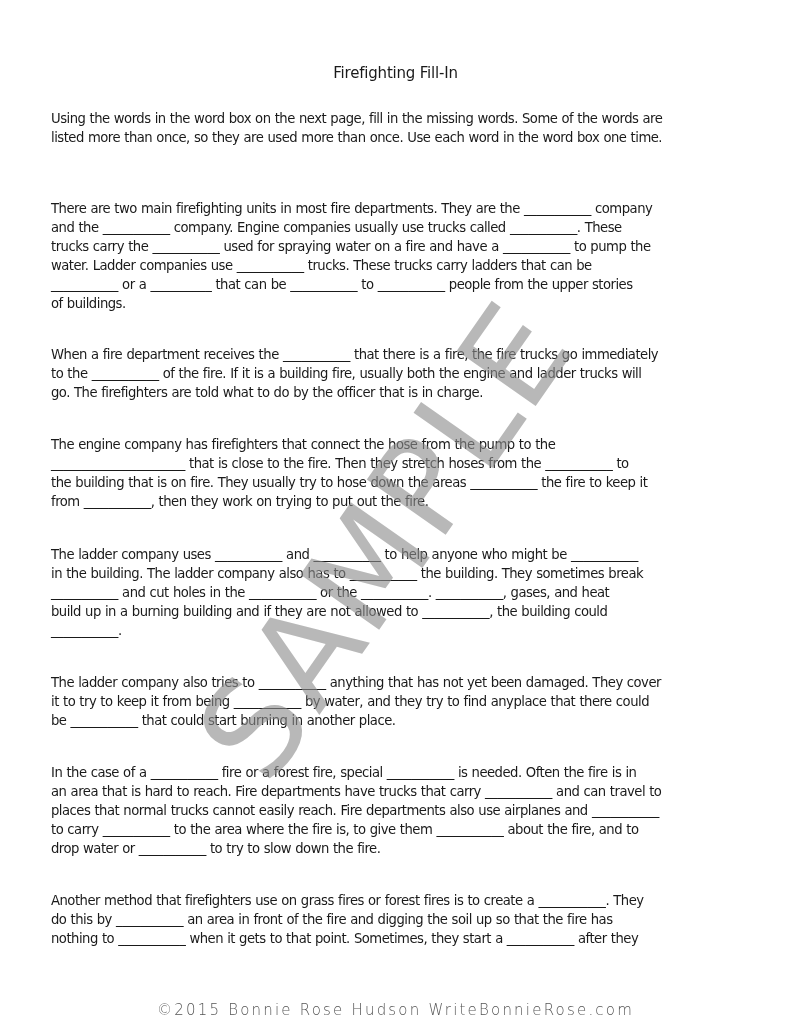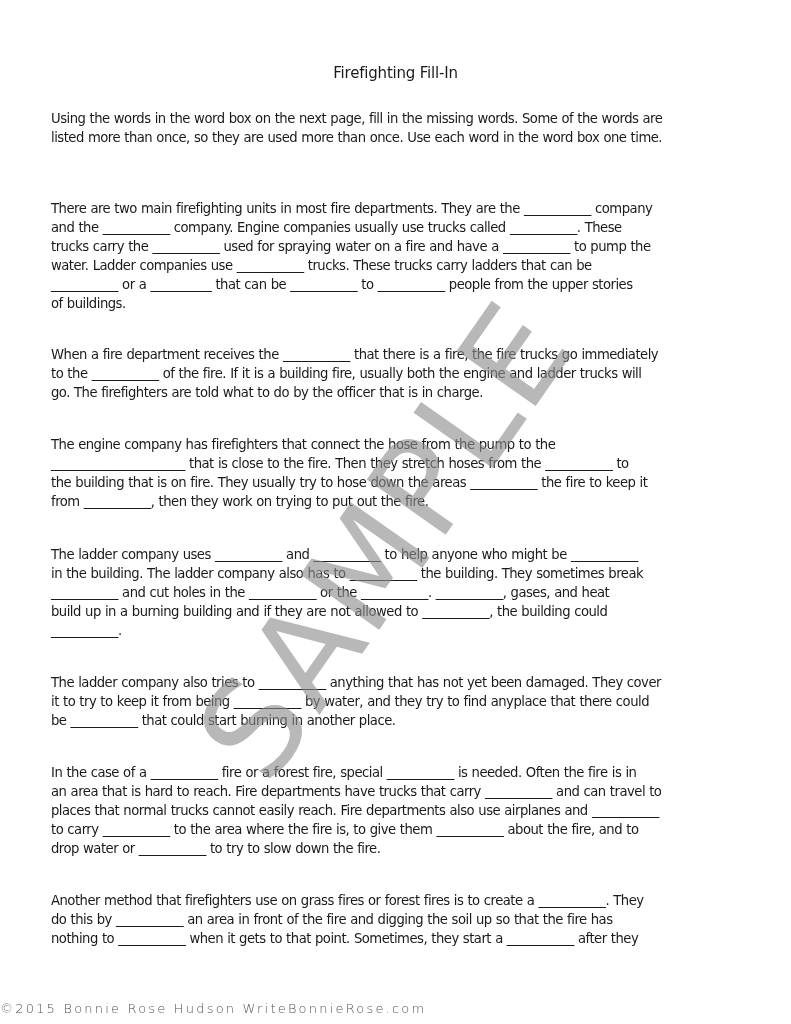--- a/index.html
+++ b/index.html
@@ -14,22 +14,22 @@
     letter-spacing: -0.2px;
   }
   .para {
     position: absolute; left: 51px; width: 700px;
     font-family: "DejaVu Sans", sans-serif; font-size: 14.2px; line-height: 19px;
     letter-spacing: -0.55px; word-spacing: 0.5px; color: #1a1a1a; margin: 0;
     transform: scaleX(0.93); transform-origin: left top;
   }
   .para .line { display: block; white-space: pre; }
   .footer {
-    position: absolute; top: 985px; left: 0; width: 791px; 
-    font-family: "DejaVu Sans", sans-serif; font-size: 13px; color: #555555;
+    position: absolute; top: 985px; left: 0; width: 791px; text-align: center;
+    font-family: "DejaVu Sans", sans-serif; font-size: 15px; color: #555555;
     letter-spacing: 2.2px; font-weight: 300;
   }
   .watermark {
     position: absolute; left: 385px; top: 525px;
     font-family: "DejaVu Sans", sans-serif; font-size: 132px; font-weight: normal;
     color: rgba(140,140,140,0.62); letter-spacing: 2px;
     transform: translate(-50%, -50%) rotate(-55deg);
     white-space: nowrap; pointer-events: none; line-height: 1;
   }
 </style>

